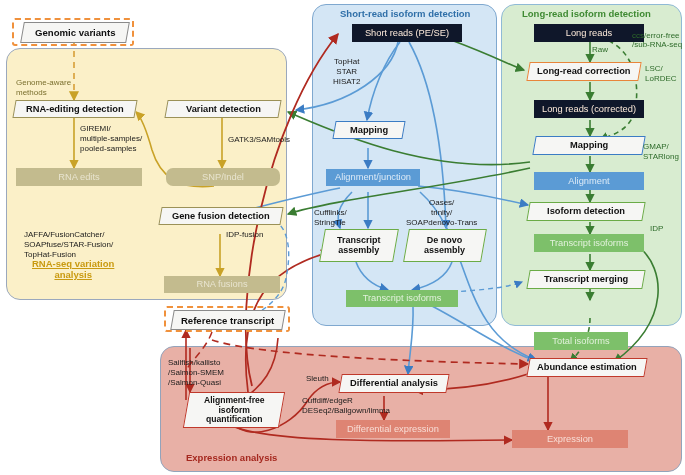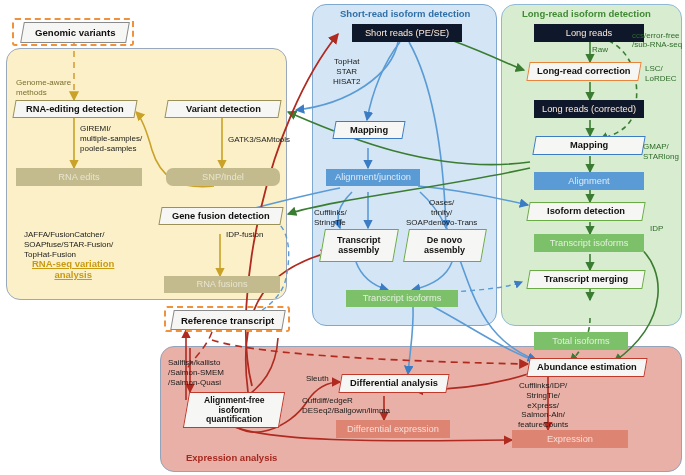--- a/index.html
+++ b/index.html
@@ -287,19 +287,14 @@
   <div class="nodebox data salmon" style="left:512px;top:430px;width:116px;height:18px;">
     <span>Expression</span>
   </div>
 
   <div class="tool" style="left:168px;top:358px;">Sailfish/kallisto
 /Salmon-SMEM
 /Salmon-Quasi</div>
   <div class="tool" style="left:306px;top:374px;">Sleuth</div>
   <div class="tool" style="left:302px;top:396px;">Cuffdiff/edgeR
 DESeq2/Ballgown/limma</div>
-  <div class="tool" style="left:518px;top:381px;text-align:center;">Cufflinks/IDP/
-StringTie/
-eXpress/
-Salmon-Aln/
-featureCounts</div>
 
 </div>
 
 </body></html>

